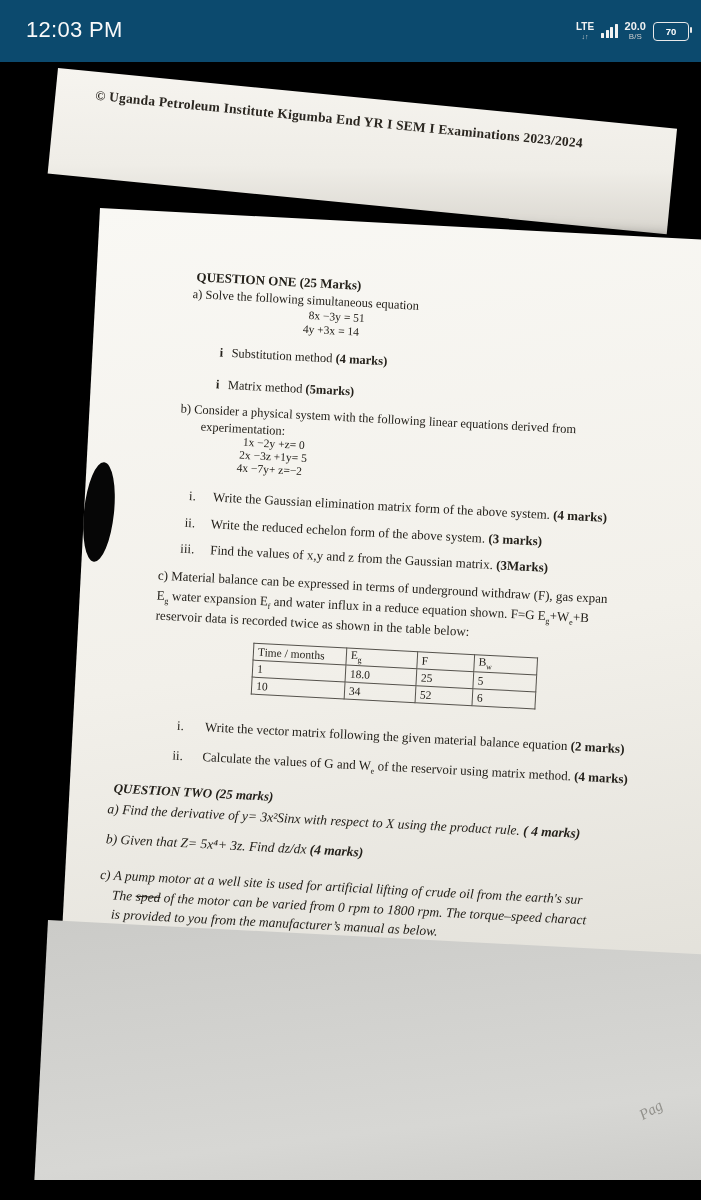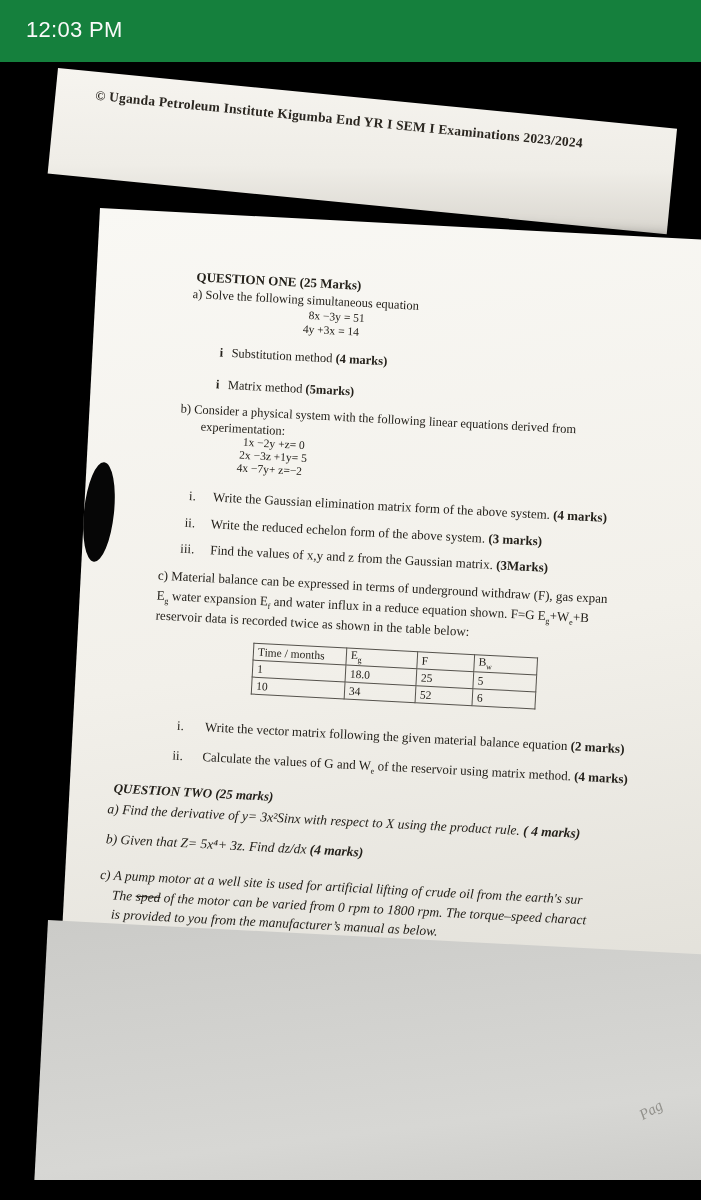--- a/index.html
+++ b/index.html
@@ -1,19 +1,19 @@
 <!DOCTYPE html>
 <html><head>
 <meta charset="utf-8">
 <style>
   html,body{margin:0;padding:0;background:#000;}
   .screen{position:relative;width:701px;height:1200px;background:#000;overflow:hidden;
           font-family:"Liberation Sans",sans-serif;}
   
-  .status-bar{position:absolute;left:0;top:0;width:701px;height:66px;background:#15803d;}
+  .status-bar{position:absolute;left:0;top:0;width:701px;height:66px;background:#0c4a6e;}
   .time{position:absolute;left:26px;top:17px;font-size:22px;color:#fafafa;letter-spacing:.3px;}
   .status-icons{position:absolute;right:12px;top:14px;display:flex;align-items:center;gap:7px;height:34px;}
   .net-block{display:flex;flex-direction:column;align-items:center;line-height:1;}
   .net-type{font-size:10px;font-weight:bold;color:#f2f2f2;}
   .net-arrows{font-size:7px;color:#cfcfcf;margin-top:1px;}
   .sig{display:flex;align-items:flex-end;gap:1.5px;height:14px;}
   .sig i{display:block;width:3px;background:#f2f2f2;border-radius:.5px;}
   .speed-block{display:flex;flex-direction:column;align-items:center;line-height:1;}
   .speed-val{font-size:11px;font-weight:bold;color:#f2f2f2;}
   .speed-unit{font-size:8px;color:#cfcfcf;margin-top:1px;}
@@ -59,20 +59,39 @@
                             font-weight:normal;text-align:left;}
   .cw0{width:84px;} .cw1{width:62px;} .cw2{width:48px;} .cw3{width:54px;}
 </style>
 </head>
 <body>
 
 <div class="screen">
 
   <div class="status-bar">
     <div class="time">12:03 PM</div>
+    <div class="status-icons">
+      <div class="net-block">
+        <span class="net-type">LTE</span>
+        <span class="net-arrows">↓↑</span>
+      </div>
+      <div class="sig">
+        <i style="height:5px"></i>
+        <i style="height:8px"></i>
+        <i style="height:11px"></i>
+        <i style="height:14px"></i>
+      </div>
+      <div class="speed-block">
+        <span class="speed-val">20.0</span>
+        <span class="speed-unit">B/S</span>
+      </div>
+      <div class="battery">
+        <span>70</span>
+      </div>
+    </div>
   </div>
 
   <div class="photo">
 
     <div class="header-paper">
       <div class="header-text">© Uganda Petroleum Institute Kigumba End YR I SEM I Examinations 2023/2024</div>
     </div>
 
     <div class="exam-paper">
 

